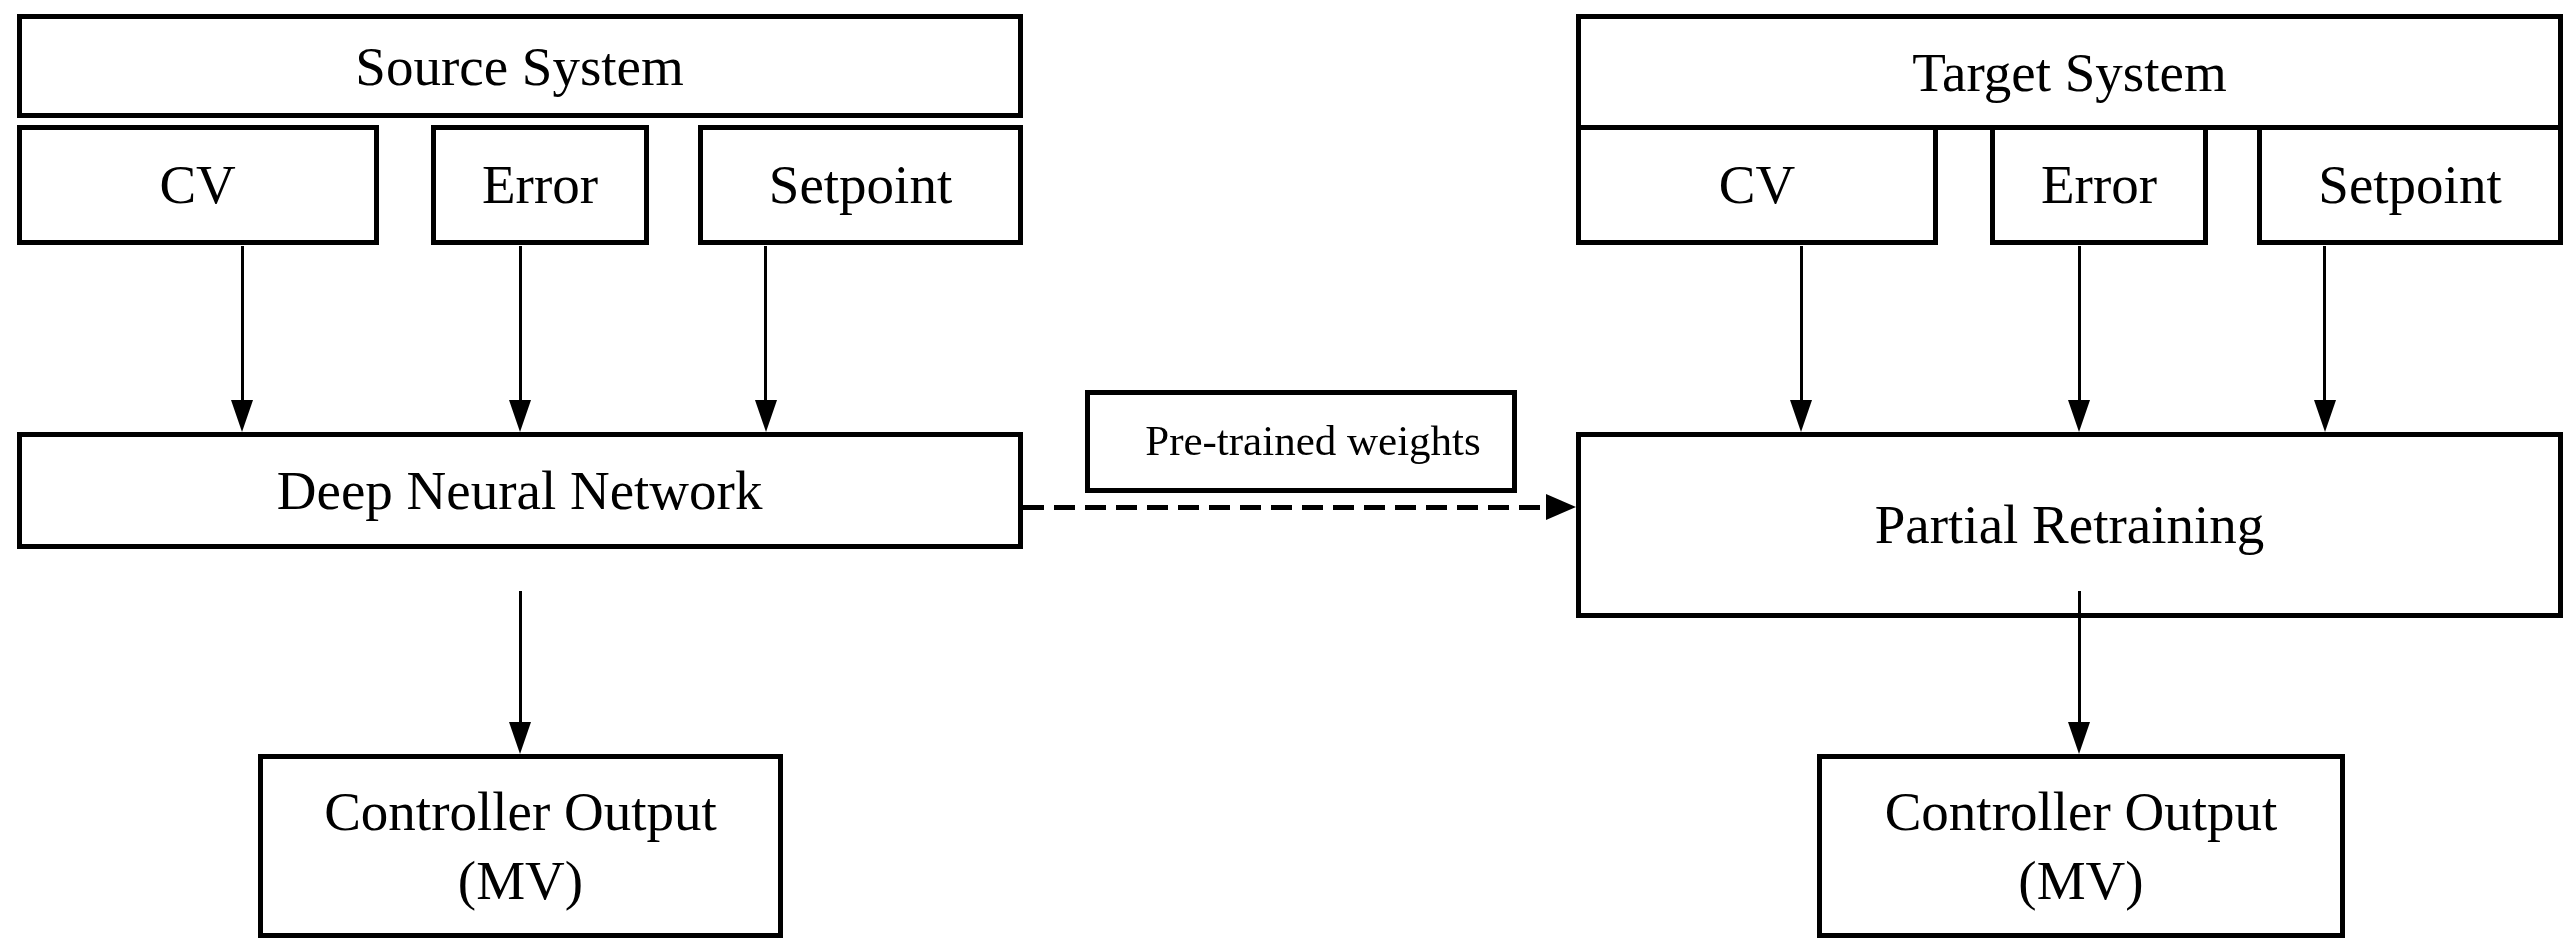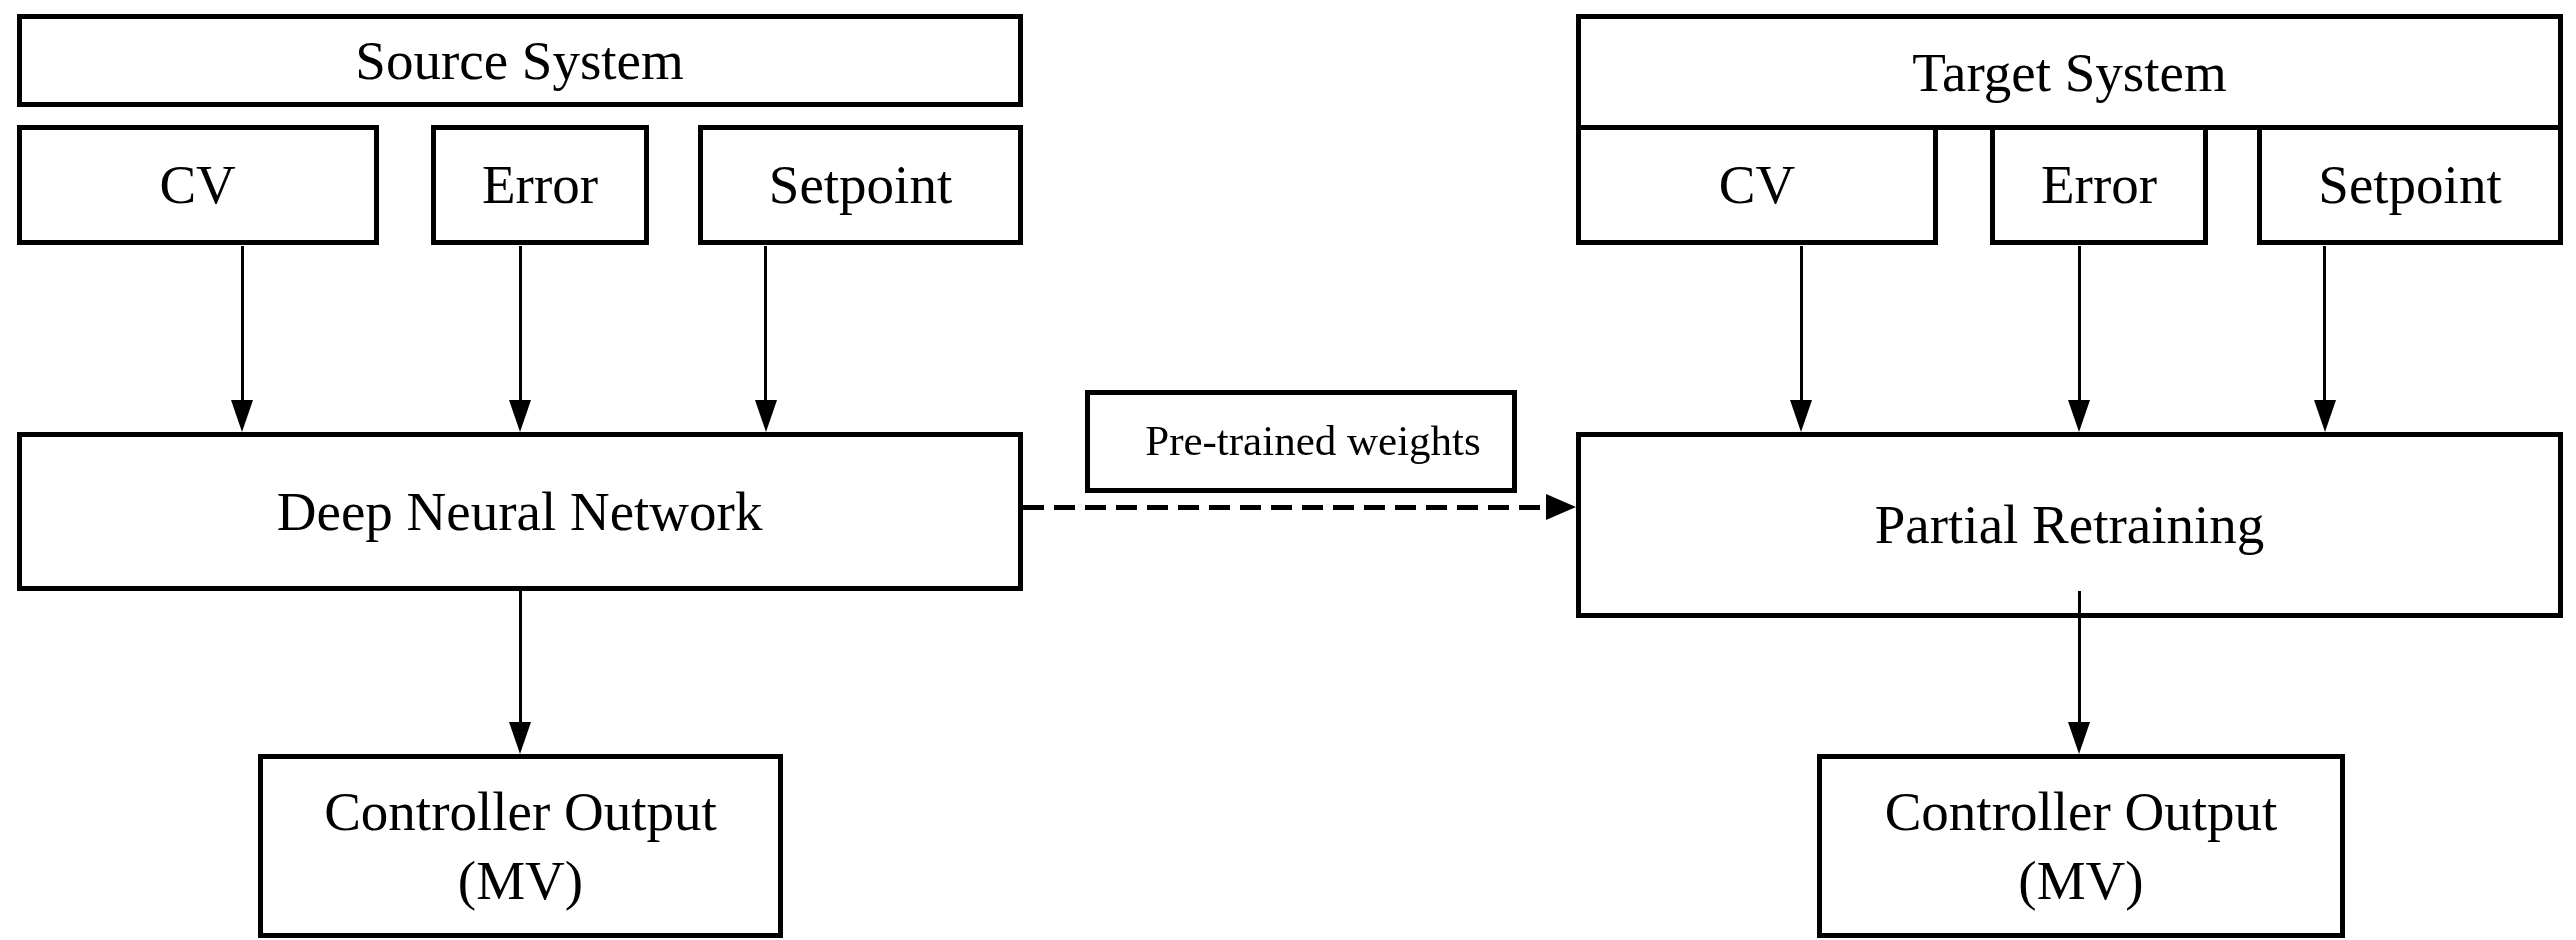--- a/index.html
+++ b/index.html
@@ -50,42 +50,42 @@
     border-top: 13.5px solid transparent;
     border-bottom: 13.5px solid transparent;
     border-left: 30px solid #000;
   }
 </style>
 </head>
 <body>
 
 <div class="canvas">
 
-  <div class="box" style="left:16.6px; top:14.3px; width:1006px; height:93px;">
+  <div class="box" style="left:16.6px; top:14.3px; width:1006px; height:104px;">
     <span>Source System</span>
   </div>
 
   <div class="box" style="left:16.6px; top:125px; width:362px; height:120px;">
     <span>CV</span>
   </div>
   <div class="box" style="left:431px; top:125px; width:218px; height:120px;">
     <span>Error</span>
   </div>
   <div class="box" style="left:698px; top:125px; width:325px; height:120px;">
     <span>Setpoint</span>
   </div>
 
   <div class="stem" style="left:241px; top:246px; height:155px;"></div>
   <div class="head-down" style="left:231px; top:400px;"></div>
   <div class="stem" style="left:519px; top:246px; height:155px;"></div>
   <div class="head-down" style="left:509px; top:400px;"></div>
   <div class="stem" style="left:764px; top:246px; height:155px;"></div>
   <div class="head-down" style="left:755px; top:400px;"></div>
 
-  <div class="box" style="left:16.6px; top:432px; width:1006px; height:159px;">
+  <div class="box" style="left:16.6px; top:432px; width:1006px; height:117px;">
     <span>Deep Neural Network</span>
   </div>
 
   <div class="stem" style="left:519px; top:591px; height:131px;"></div>
   <div class="head-down" style="left:509px; top:722px;"></div>
 
   <div class="box" style="left:258px; top:754px; width:525px; height:184px;">
     <span>Controller Output</span>
     <span>(MV)</span>
   </div>

